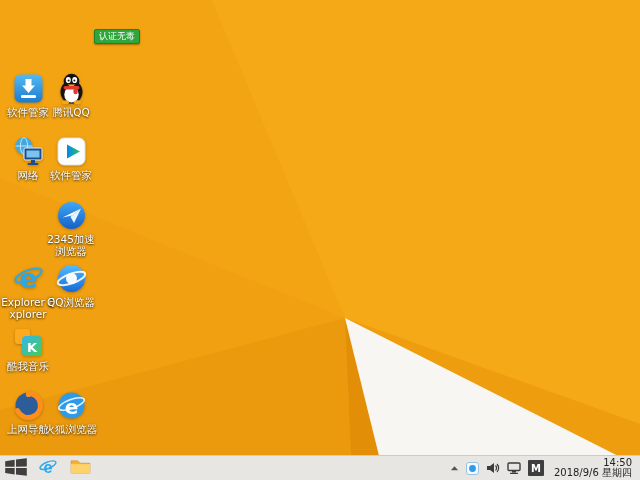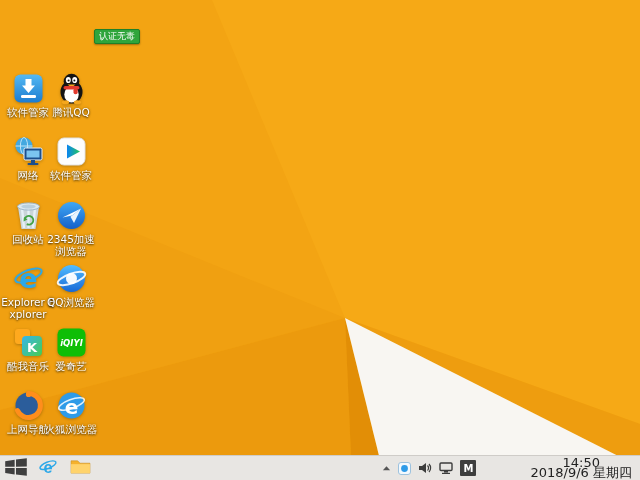--- a/index.html
+++ b/index.html
@@ -18,21 +18,21 @@
               box-shadow:0 1px 2px rgba(0,0,0,.35);white-space:nowrap;text-align:right;}
   
   #taskbar{position:absolute;left:0;bottom:0;width:640px;height:25px;background:#E8E6E3;
            border-top:1px solid #CFCCC8;display:flex;align-items:center;box-sizing:border-box;}
   .tb-btn{width:32px;height:24px;display:flex;align-items:center;justify-content:center;
           background:none;border:none;padding:0;margin:0;}
   .tray{margin-left:auto;display:flex;align-items:center;gap:7px;padding-right:5px;}
   .tray-ic{display:flex;align-items:center;justify-content:center;}
   #ime-box{width:16px;height:16px;background:#3E3E3E;color:#fff;font-size:10px;font-weight:bold;
            display:flex;align-items:center;justify-content:center;border-radius:1px;}
-  #clock{font-size:13px;line-height:10.5px;color:#222;text-align:center;padding:0 3px;white-space:nowrap;margin-left:44px;}
+  #clock{font-size:10px;line-height:10.5px;color:#222;text-align:right;padding:0 3px;white-space:nowrap;}
 </style>
 </head>
 <body>
 
 <div id="stage">
 
   <svg id="wallpaper" width="640" height="480" aria-hidden="true">
     <rect x="0" y="0" width="640" height="480" fill="#F3A413"></rect>
     <polygon points="212,0 640,0 640,424 345,318" fill="#F6A916"></polygon>
     <polygon points="0,178 345,318 0,410" fill="#F0A011"></polygon>
@@ -69,35 +69,20 @@
         <line x1="3.5" y1="11" x2="20.5" y2="11" stroke="#BFE3F7" stroke-width="1"></line>
         <rect x="12" y="13" width="18" height="12" rx="1.5" fill="#1D4F8C" stroke="#EAF4FB" stroke-width="1"></rect>
         <rect x="14.5" y="15.5" width="13" height="7" fill="#7CC4EF"></rect>
         <rect x="19" y="25" width="4" height="3" fill="#1D4F8C"></rect>
         <rect x="15.5" y="28" width="11" height="2" rx="1" fill="#1D4F8C"></rect>
       </svg>
     </div>
     <div class="lbl">网络</div>
   </div>
 
-  <div class="cell" style="left:0px;top:199px">
-    <div class="ic">
-      <svg viewBox="0 0 33 33" width="33" height="33">
-        <path d="M6,8 L9.5,30 L23.5,30 L27,8 Z" fill="#CBDCEA" opacity="0.93"></path>
-        <path d="M10,9 L12,29" stroke="#E6F0F7" stroke-width="2.4"></path>
-        <path d="M16.5,9 L16.5,29" stroke="#E6F0F7" stroke-width="2.4"></path>
-        <path d="M23,9 L21,29" stroke="#E6F0F7" stroke-width="2.4"></path>
-        <ellipse cx="16.5" cy="7.5" rx="11" ry="3.6" fill="#DCE9F2" stroke="#9FB8CB"></ellipse>
-        <ellipse cx="16.5" cy="7.5" rx="7.2" ry="2.1" fill="#B9CFDD"></ellipse>
-        <path d="M12.6,20.5 a4.4,4.4 0 1 1 2.2,4.6" fill="none" stroke="#44A244" stroke-width="1.8"></path>
-        <polygon points="12,18 15.5,20.5 11.5,22.5" fill="#44A244"></polygon>
-      </svg>
-    </div>
-    <div class="lbl">回收站</div>
-  </div>
 
   <div class="cell" style="left:0px;top:262px">
     <div class="ic">
       <svg viewBox="0 0 33 33" width="33" height="33">
         <text x="16.5" y="26" text-anchor="middle" font-size="27" font-weight="bold" fill="#2CA8E8">e</text>
         <ellipse cx="16.5" cy="13.5" rx="14" ry="5.2" fill="none" stroke="#2CA8E8" stroke-width="2" transform="rotate(-22 16.5 13.5)"></ellipse>
       </svg>
     </div>
     <div class="lbl">Explorer Explorer</div>
   </div>
@@ -194,29 +179,20 @@
             </linearGradient>
           </defs>
         <circle cx="16.5" cy="16.5" r="13.5" fill="url(#g-qqb)"></circle>
         <circle cx="16.5" cy="16.5" r="5.5" fill="#fff" opacity="0.95"></circle>
         <ellipse cx="16.5" cy="16.5" rx="14.5" ry="4.8" fill="none" stroke="rgba(255,255,255,0.9)" stroke-width="2" transform="rotate(-20 16.5 16.5)"></ellipse>
       </svg>
     </div>
     <div class="lbl">QQ浏览器</div>
   </div>
 
-  <div class="cell" style="left:43px;top:326px">
-    <div class="ic">
-      <svg viewBox="0 0 33 33" width="33" height="33">
-        <rect x="2.5" y="2.5" width="28" height="28" rx="6" fill="#0FBE06"></rect>
-        <text x="16.5" y="20" text-anchor="middle" font-size="8.5" font-weight="bold" font-style="italic" fill="#fff">iQIYI</text>
-      </svg>
-    </div>
-    <div class="lbl">爱奇艺</div>
-  </div>
 
   <div class="cell" style="left:43px;top:389px">
     <div class="ic">
       <svg viewBox="0 0 33 33" width="33" height="33">
         <circle cx="16.5" cy="16.5" r="13" fill="#2E9BE8"></circle>
         <text x="16.5" y="24.5" text-anchor="middle" font-size="20" font-weight="bold" fill="#fff">e</text>
         <ellipse cx="16.5" cy="15" rx="13.5" ry="4.4" fill="none" stroke="rgba(255,255,255,0.85)" stroke-width="1.6" transform="rotate(-20 16.5 15)"></ellipse>
       </svg>
     </div>
     <div class="lbl">火狐浏览器</div>

